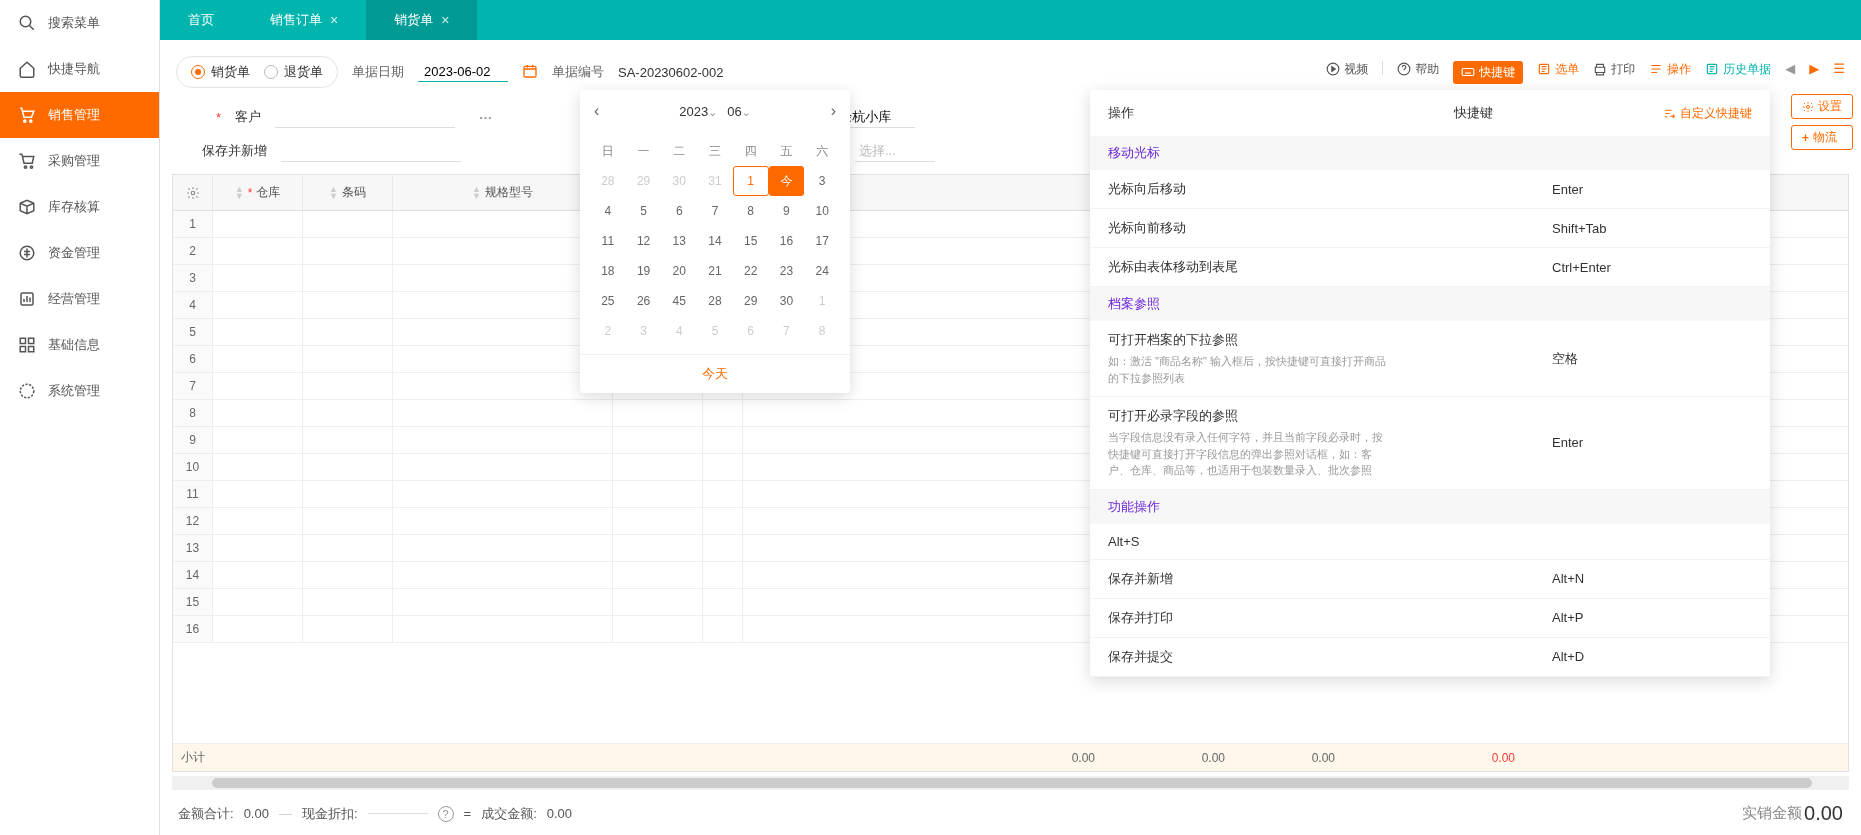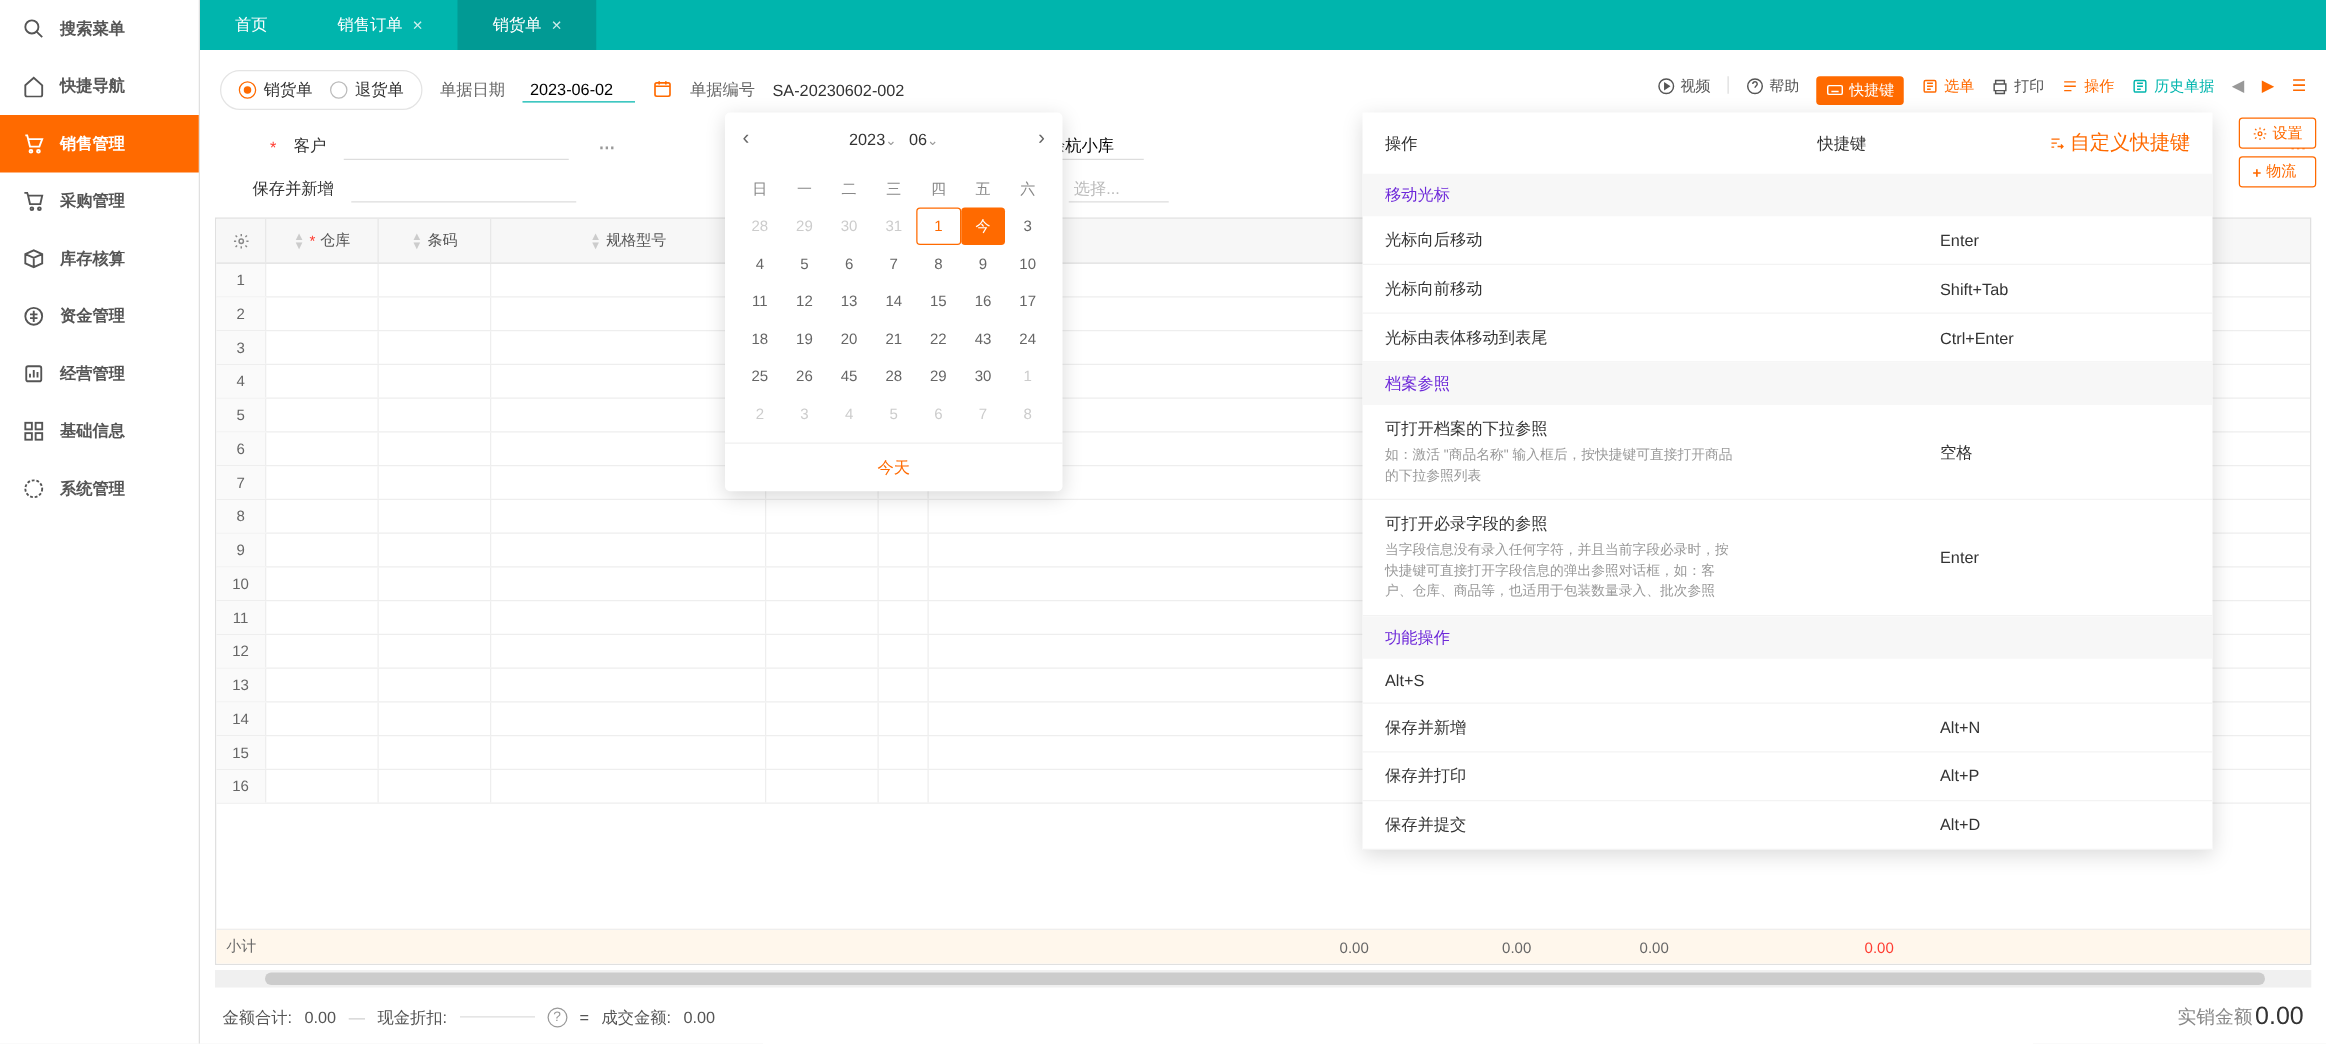--- a/index.html
+++ b/index.html
@@ -2,21 +2,21 @@
 <html><head>
 <meta charset="utf-8">
 <style>
 * { margin: 0; padding: 0; box-sizing: border-box; font-family: "Microsoft YaHei", Arial, sans-serif; }
 body { background: #f0f0f0; font-size: 13px; color: #333; overflow: hidden; }
 
 .app { display: flex; width: 1861px; height: 835px; }
 
 
 .sidebar { width: 160px; background: #fff; border-right: 1px solid #e0e0e0; flex-shrink: 0; }
-.sidebar-item { display: flex; align-items: center; padding: 14px 18px; color: #555; cursor: pointer; gap: 12px; font-weight: bold; }
+.sidebar-item { display: flex; align-items: center; padding: 14px 18px; color: #555; cursor: pointer; gap: 12px; }
 .sidebar-item.active { background: #ff6a00; color: #fff; }
 .sidebar-item .icon { width: 18px; height: 18px; display: flex; align-items: center; justify-content: center; flex-shrink: 0; }
 .sidebar-item svg { width: 18px; height: 18px; }
 
 
 .main { flex: 1; display: flex; flex-direction: column; min-width: 0; }
 
 
 .tabs { background: #00b5ad; height: 40px; display: flex; align-items: stretch; }
 .tab { padding: 0 28px; color: #fff; display: flex; align-items: center; gap: 8px; cursor: pointer; font-size: 13px; }
@@ -111,21 +111,21 @@
 .dp-cell.wh { color: #888; font-weight: 500; }
 .dp-cell.dim { color: #ccc; }
 .dp-cell.today { background: #ff6a00; color: #fff; }
 .dp-cell.sel { border: 1px solid #ff6a00; color: #ff6a00; }
 .dp-foot { text-align: center; padding: 10px; color: #ff6a00; cursor: pointer; border-top: 1px solid #f0f0f0; }
 
 
 .hotkey-panel { position: absolute; top: 50px; left: 930px; width: 680px; background: #fff; box-shadow: 0 4px 16px rgba(0,0,0,.15); z-index: 60; max-height: 620px; overflow-y: auto; }
 .hk-head { display: flex; justify-content: space-between; padding: 14px 18px; align-items: center; }
 .hk-head .title-pair { display: flex; gap: 320px; }
-.hk-head .custom { color: #ff6a00; cursor: pointer; font-size: 16px; display: flex; align-items: center; gap: 4px; }
+.hk-head .custom { color: #ff6a00; cursor: pointer; font-size: 12px; display: flex; align-items: center; gap: 4px; }
 .hk-section { background: #f7f7f7; padding: 8px 18px; color: #6d28d9; font-size: 13px; }
 .hk-row { display: flex; padding: 10px 18px; border-bottom: 1px solid #f3f3f3; }
 .hk-row .op { flex: 1; color: #333; }
 .hk-row .op .sub { color: #999; font-size: 11px; line-height: 1.5; margin-top: 4px; max-width: 280px; }
 .hk-row .key { width: 200px; color: #333; display: flex; align-items: center; }
 
 
 .c0 { width: 40px; }
 .c1 { width: 90px; }
 .c2 { width: 90px; }
@@ -899,21 +899,21 @@
               <div class="dp-cell">15</div>
               <div class="dp-cell">16</div>
               <div class="dp-cell">17</div>
             </div>
             <div class="dp-row">
               <div class="dp-cell">18</div>
               <div class="dp-cell">19</div>
               <div class="dp-cell">20</div>
               <div class="dp-cell">21</div>
               <div class="dp-cell">22</div>
-              <div class="dp-cell">43</div>
+              <div class="dp-cell">23</div>
               <div class="dp-cell">24</div>
             </div>
             <div class="dp-row">
               <div class="dp-cell">25</div>
               <div class="dp-cell">26</div>
               <div class="dp-cell">45</div>
               <div class="dp-cell">28</div>
               <div class="dp-cell">29</div>
               <div class="dp-cell">30</div>
               <div class="dp-cell dim">1</div>

